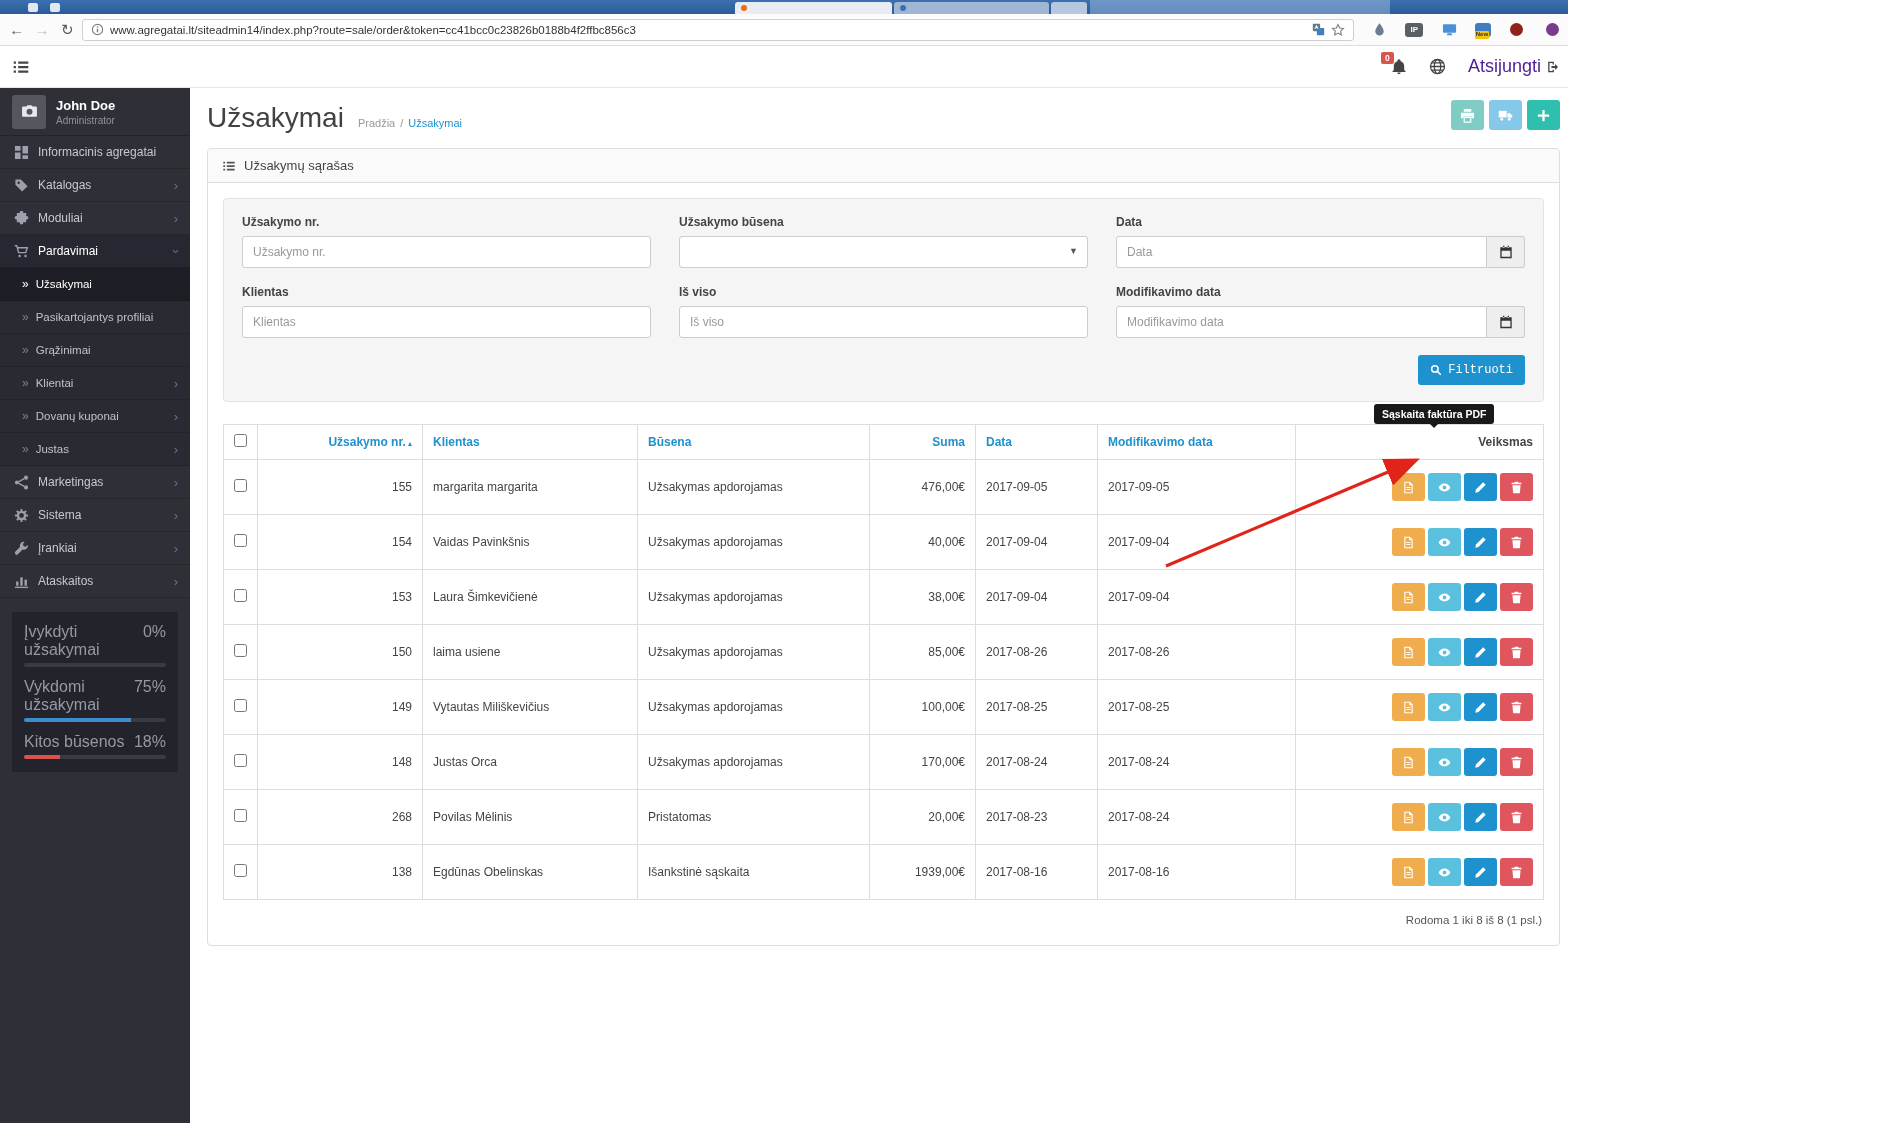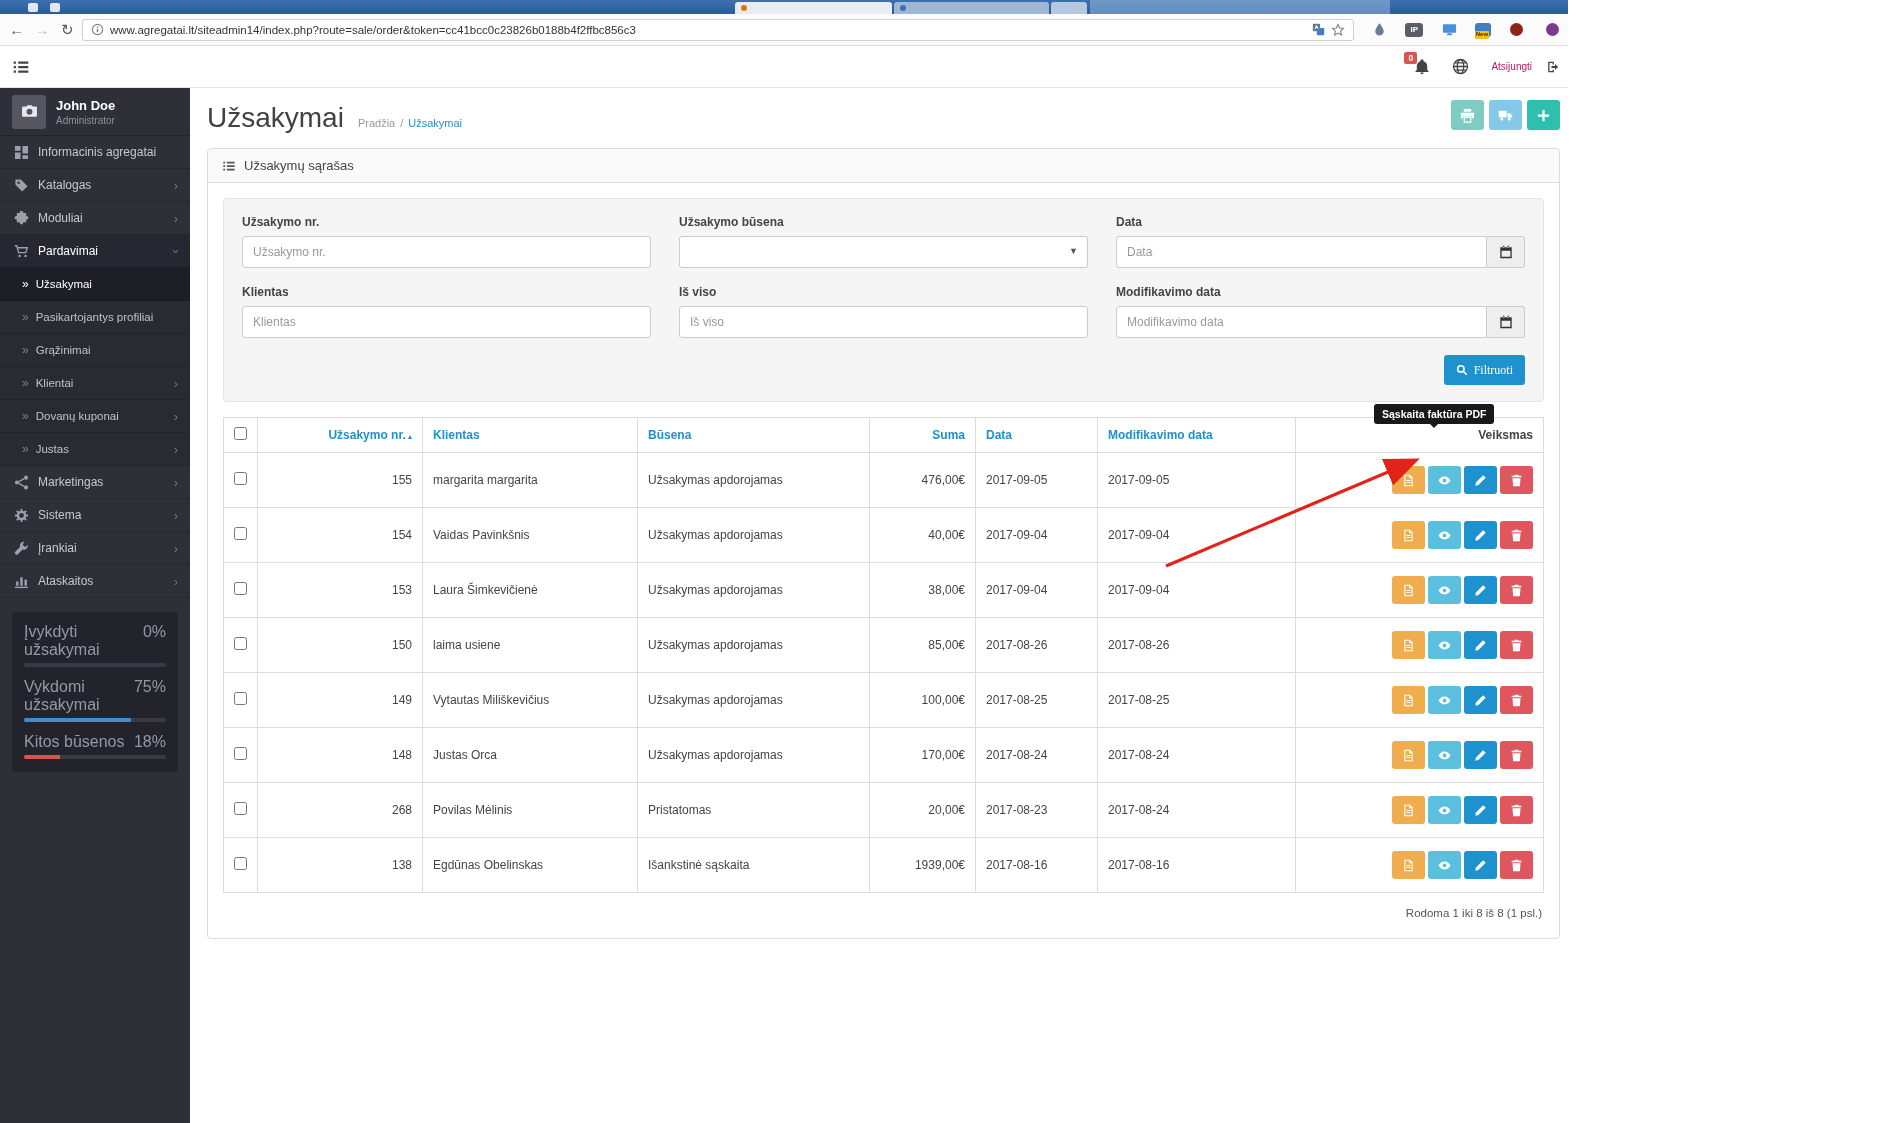--- a/index.html
+++ b/index.html
@@ -41,21 +41,21 @@
   
   .admin-header{position:absolute;top:46px;left:0;width:1568px;height:42px;background:#fff;border-bottom:1px solid #e6e6e6;z-index:4}
   .menu-toggle{position:absolute;left:12px;top:12px;width:18px;height:18px;color:#444;cursor:pointer;display:inline-flex}
   .menu-toggle svg{width:18px;height:18px}
   .header-right{position:absolute;right:4px;top:0;height:100%;display:flex;align-items:center;gap:22px;padding-right:4px}
   .hdr-bell{position:relative;width:16px;height:16px;color:#444;cursor:pointer;display:inline-flex}
   .hdr-bell svg{width:16px;height:16px}
   .badge{position:absolute;left:-10px;top:-7px;background:#d9534f;color:#fff;font-size:8.5px;font-weight:bold;font-style:normal;padding:1px 4px;border-radius:2px}
   .hdr-globe{width:17px;height:17px;color:#444;cursor:pointer;display:inline-flex}
   .hdr-globe svg{width:17px;height:17px}
-  .hdr-logout{display:flex;align-items:center;gap:14px;font-size:10px;color:#be185d;cursor:pointer}
+  .hdr-logout{display:flex;align-items:center;gap:5px;font-size:18px;color:#4c1d95;cursor:pointer}
   .hdr-logout i{width:14px;height:14px;display:inline-flex;color:#444}
   .hdr-logout svg{width:14px;height:14px}
 
   
   .sidebar{position:absolute;left:0;top:88px;width:190px;height:calc(100% - 88px);background:#2f2f38}
   .user-panel{display:flex;align-items:center;gap:10px;padding:7px 12px;height:48px;border-bottom:1px solid rgba(0,0,0,.25)}
   .avatar{width:34px;height:34px;border-radius:3px;background:#565661;color:#e8e8ee;display:flex;align-items:center;justify-content:center;flex:none}
   .avatar svg{width:17px;height:17px}
   .user-name{font-size:13px;font-weight:bold;color:#fff}
   .user-role{font-size:10px;color:#8e929d;margin-top:2px}
@@ -105,24 +105,24 @@
   .field label{display:block;font-size:12px;font-weight:bold;color:#444;margin-bottom:7px}
   .tinput{width:100%;height:32px;border:1px solid #ccc;border-radius:3px;background:#fff;font-family:"Liberation Sans",sans-serif;font-size:12px;color:#333;padding:0 10px}
   .tinput::placeholder{color:#999}
   .selectbox{position:relative;height:32px;border:1px solid #ccc;border-radius:3px;background:#fff;cursor:pointer}
   .selectbox .caret{position:absolute;right:9px;top:9px;font-size:9px;color:#555}
   .igroup{display:flex}
   .igroup .tinput{border-radius:3px 0 0 3px}
   .addon{width:38px;flex:none;border:1px solid #ccc;border-left:0;border-radius:0 3px 3px 0;background:#eee;display:flex;align-items:center;justify-content:center;color:#333;cursor:pointer}
   .addon svg{width:14px;height:14px}
   .filter-actions{grid-column:3;justify-self:end}
-  .btn-filter{display:inline-flex;align-items:center;gap:6px;background:var(--primary);color:#fff;border:none;border-radius:3px;padding:0 12px;height:30px;font-family:Liberation Serif, serif;font-size:12px;cursor:pointer}
+  .btn-filter{display:inline-flex;align-items:center;gap:6px;background:var(--primary);color:#fff;border:none;border-radius:3px;padding:0 12px;height:30px;font-family:Liberation Mono, monospace;font-size:12px;cursor:pointer}
   .btn-filter svg{width:12px;height:12px}
 
-  .orders{width:100%;border-collapse:collapse;border:1px solid #ddd;margin-top:15px}
+  .orders{width:100%;border-collapse:collapse;border:1px solid #ddd;margin-top:22px}
   .orders th,.orders td{border:1px solid #ddd;padding:9px 10px;font-size:12px;color:#444;text-align:left;background:#fff}
   .orders td{padding:13px 10px}
   .th-link{color:var(--primary);font-weight:bold;cursor:pointer}
   .th-plain{color:#444;font-weight:bold}
   .sort-caret{font-size:8px;color:var(--primary)}
   .al-r{text-align:right !important}
   .col-check{width:26px;text-align:center !important}
   .orders input[type=checkbox]{width:13px;height:13px;cursor:pointer}
   .action-wrap{display:flex;gap:3px;justify-content:flex-end}
   .act-btn{width:33px;height:28px;border:none;border-radius:3px;color:#fff;display:inline-flex;align-items:center;justify-content:center;cursor:pointer}

